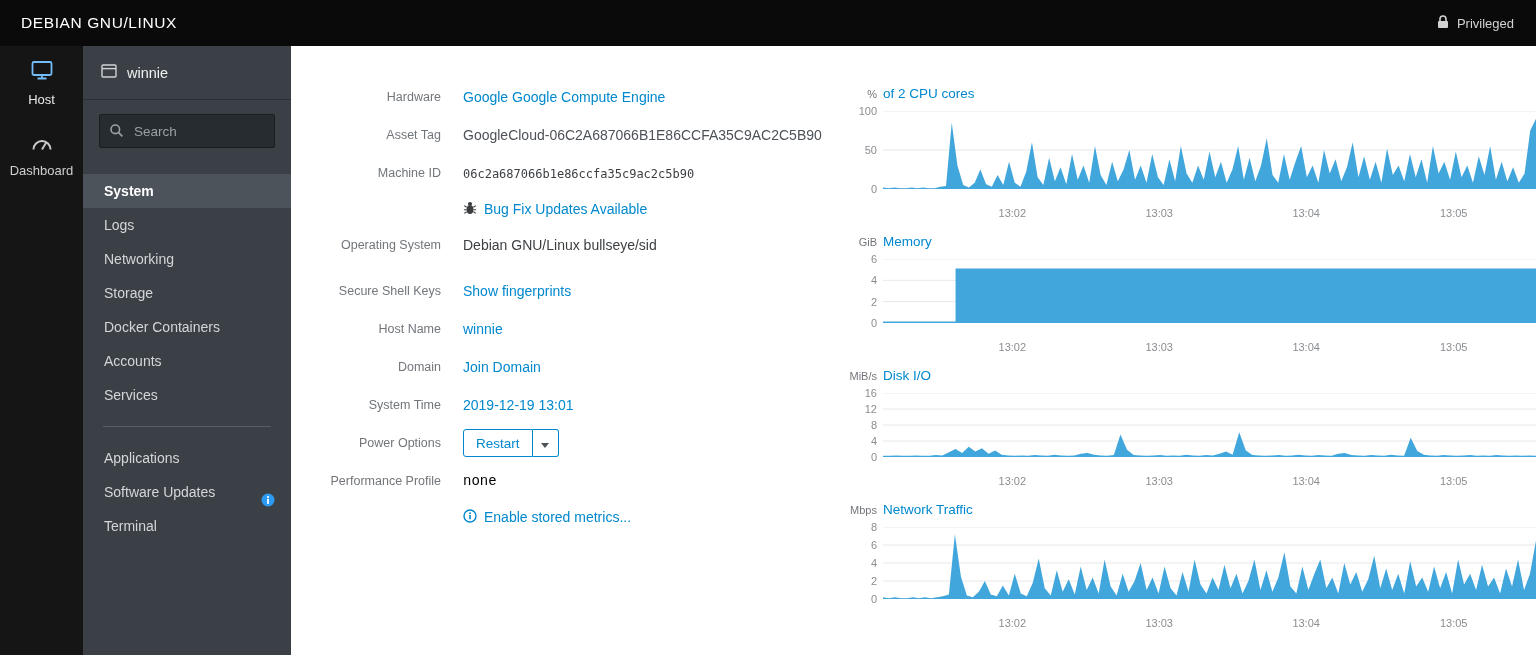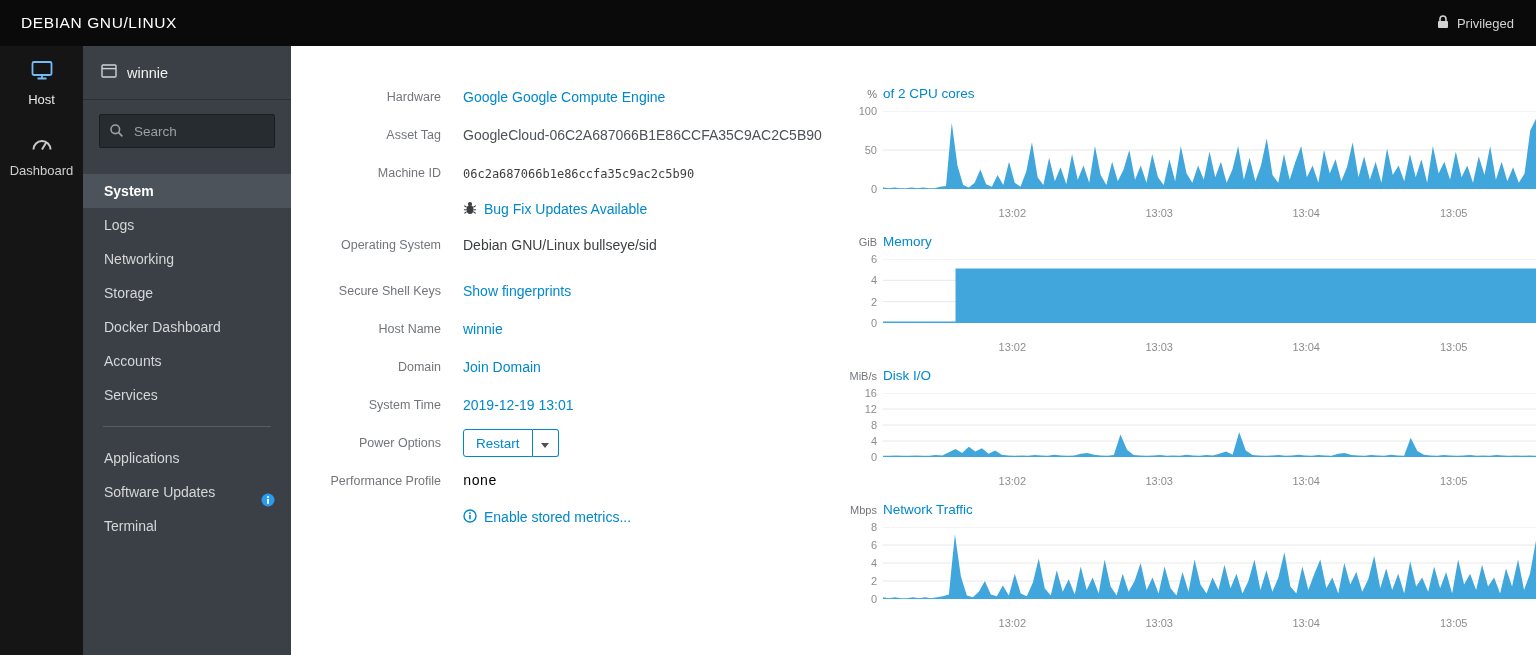--- a/index.html
+++ b/index.html
@@ -140,21 +140,21 @@
           </svg>
       </span>
       <input type="text" placeholder="Search" style="">
     </div>
 
     <div class="nav">
       <div class="nav-item active">System</div>
       <div class="nav-item">Logs</div>
       <div class="nav-item">Networking</div>
       <div class="nav-item">Storage</div>
-      <div class="nav-item">Docker Dashboard</div>
+      <div class="nav-item">Docker Containers</div>
       <div class="nav-item">Accounts</div>
       <div class="nav-item">Services</div>
       <div class="nav-divider"></div>
       <div class="nav-item">Applications</div>
       <div class="nav-item">
         <span>Software Updates</span>
         <span class="nav-badge">
           <svg width="14" height="14" viewBox="0 0 14 14">
               <circle cx="7" cy="7" r="6.5" fill="#2b9af3"></circle>
               <rect x="6.1" y="3.1" width="1.8" height="1.8" fill="#fff"></rect>

